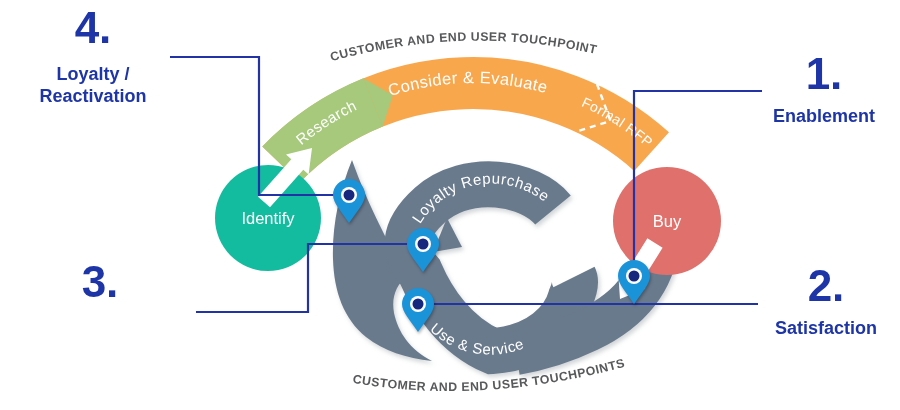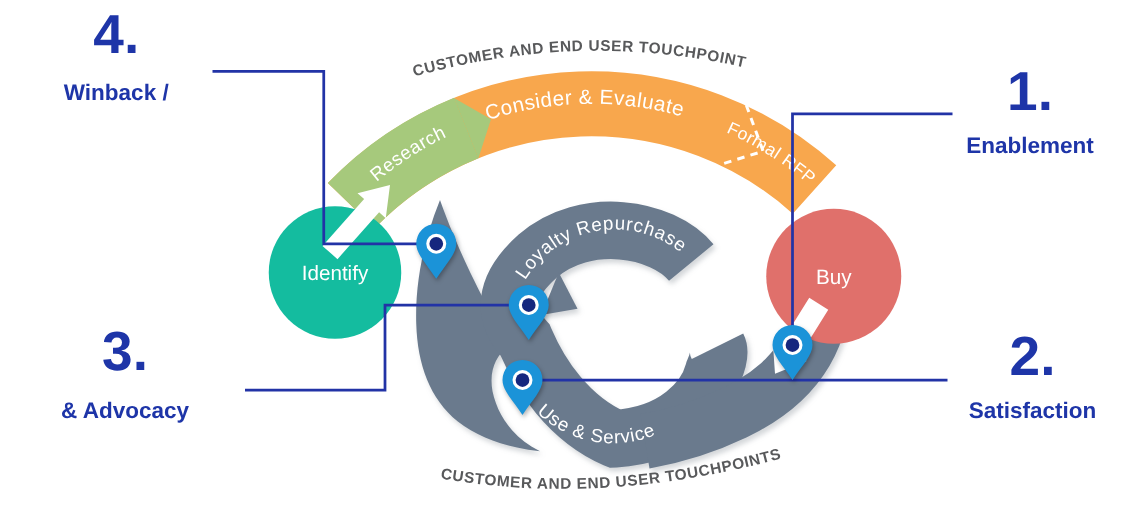--- a/index.html
+++ b/index.html
@@ -103,32 +103,32 @@
       <path d="M 0,28 C -8,16 -16,8 -16,0 A 16 16 0 1 1 16,0 C 16,8 8,16 0,28 Z" fill="#1B93D8"></path>
       <circle cx="0" cy="0" r="8" fill="#ffffff"></circle>
       <circle cx="0" cy="0" r="5.5" fill="#16277E"></circle>
     </g>
   </g>
 </svg>
 
 <div class="callout" style="left:3px;top:6px;">
   <div class="num">4.</div>
   <div class="lbl">
-    <div>Winback /</div>
+    <div>Loyalty /</div>
+    <div>Reactivation</div>
   </div>
 </div>
 
 <div class="callout" style="left:734px;top:52px;">
   <div class="num">1.</div>
   <div class="lbl single">Enablement</div>
 </div>
 
 <div class="callout" style="left:10px;top:260px;">
   <div class="num">3.</div>
   <div class="lbl">
-    <div>&amp; Advocacy</div>
   </div>
 </div>
 
 <div class="callout" style="left:736px;top:264px;">
   <div class="num">2.</div>
   <div class="lbl single">Satisfaction</div>
 </div>
 
 </body></html>

